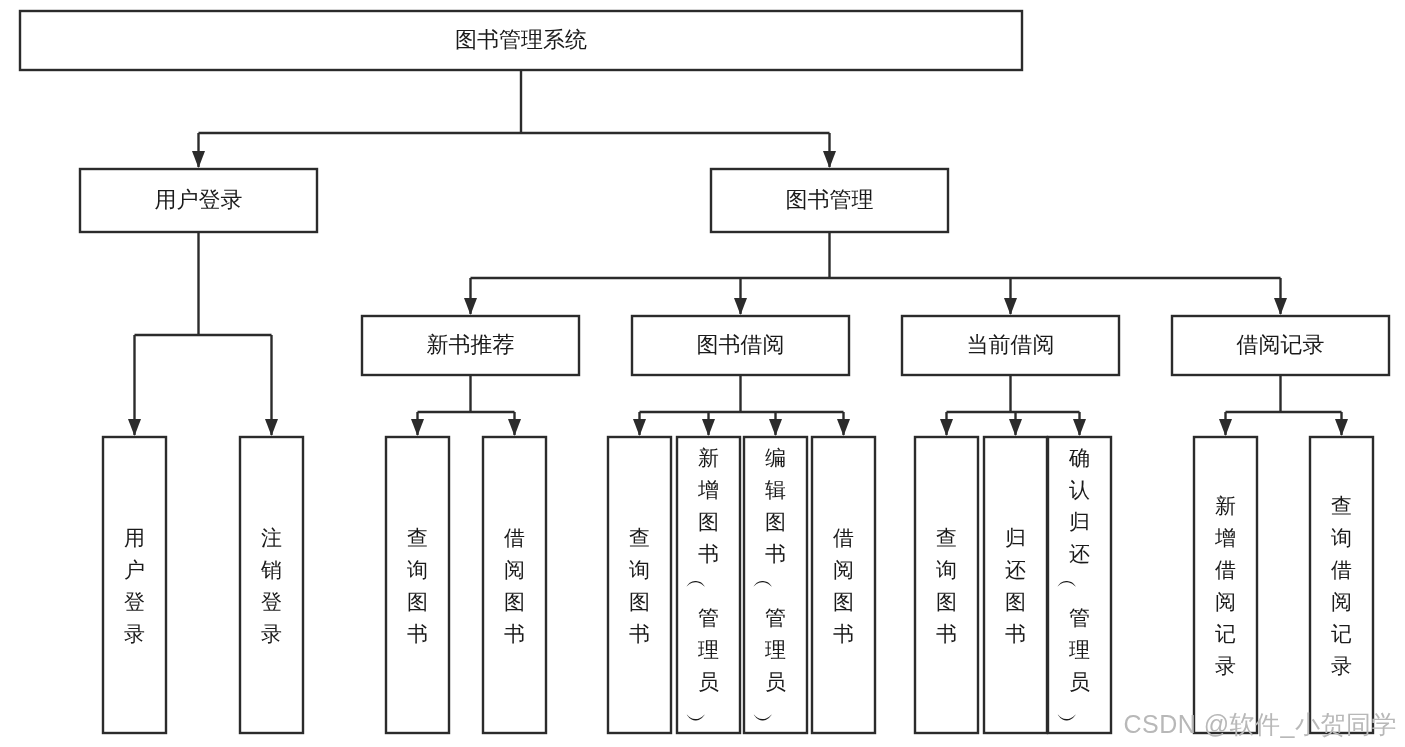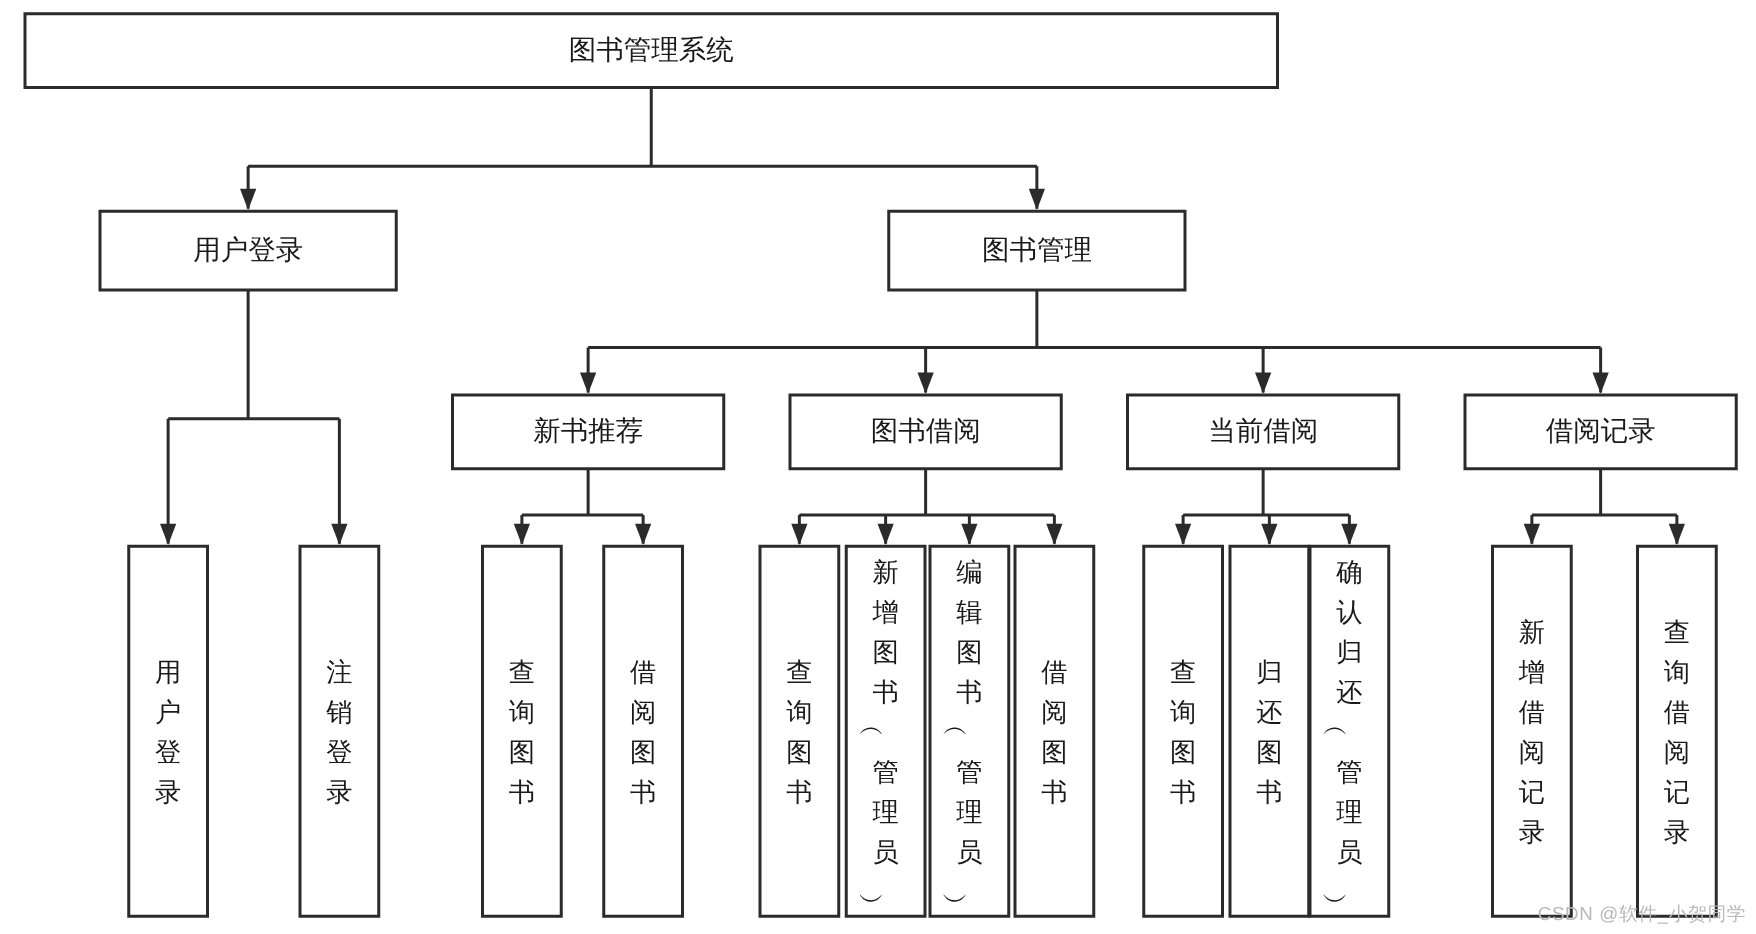--- a/index.html
+++ b/index.html
@@ -46,21 +46,21 @@
     font-family: "Liberation Sans", sans-serif;
     font-size: 21px;
     fill: #1a1a1a;
     text-anchor: middle;
   }
   .watermark-text {
     position: absolute;
     right: 8px;
     bottom: 6px;
     font-family: "Liberation Sans", sans-serif;
-    font-size: 15px;
+    font-size: 25px;
     color: #b8b8b8;
     white-space: nowrap;
     letter-spacing: 0.5px;
   }
 </style>
 </head>
 <body>
 
 <div id="diagram-root">
   <svg id="diagram-svg" width="1405" height="747" viewBox="0 0 1405 747" xmlns="http://www.w3.org/2000/svg">

